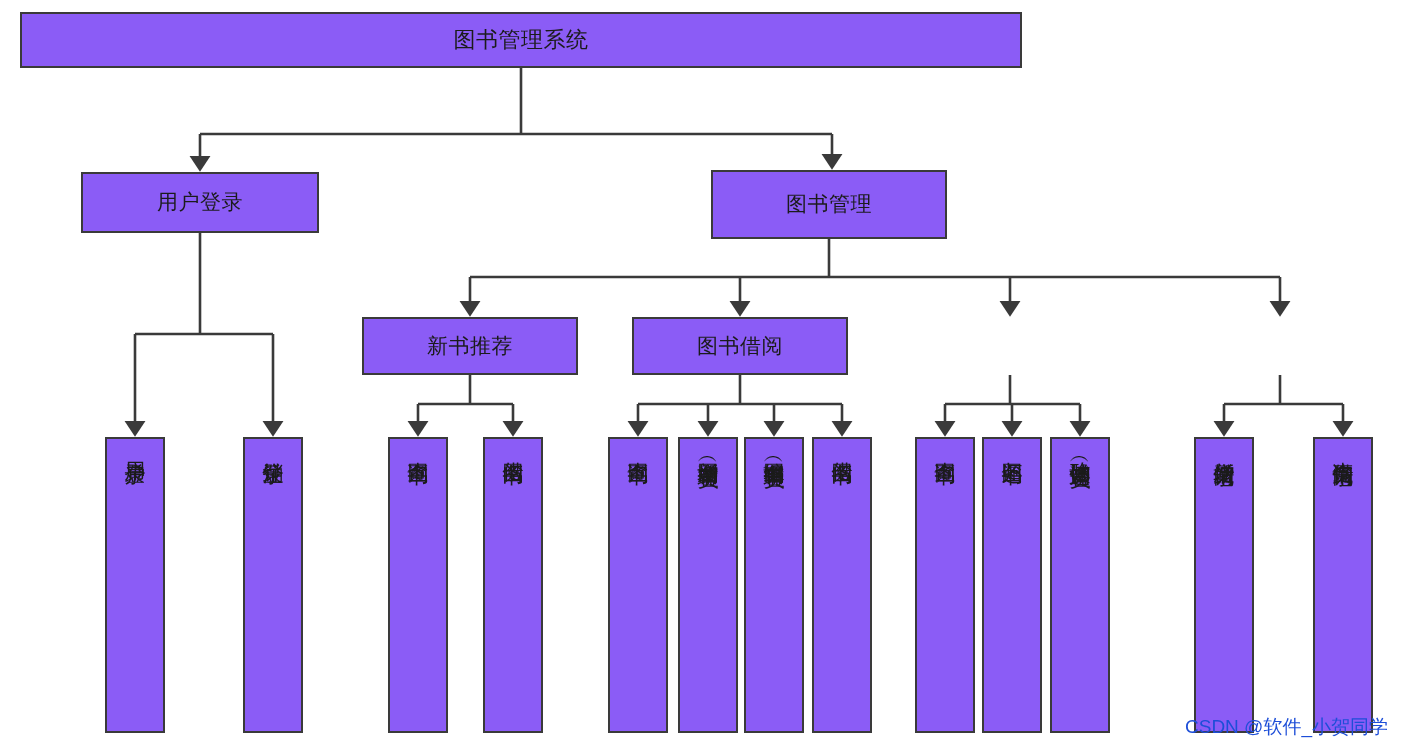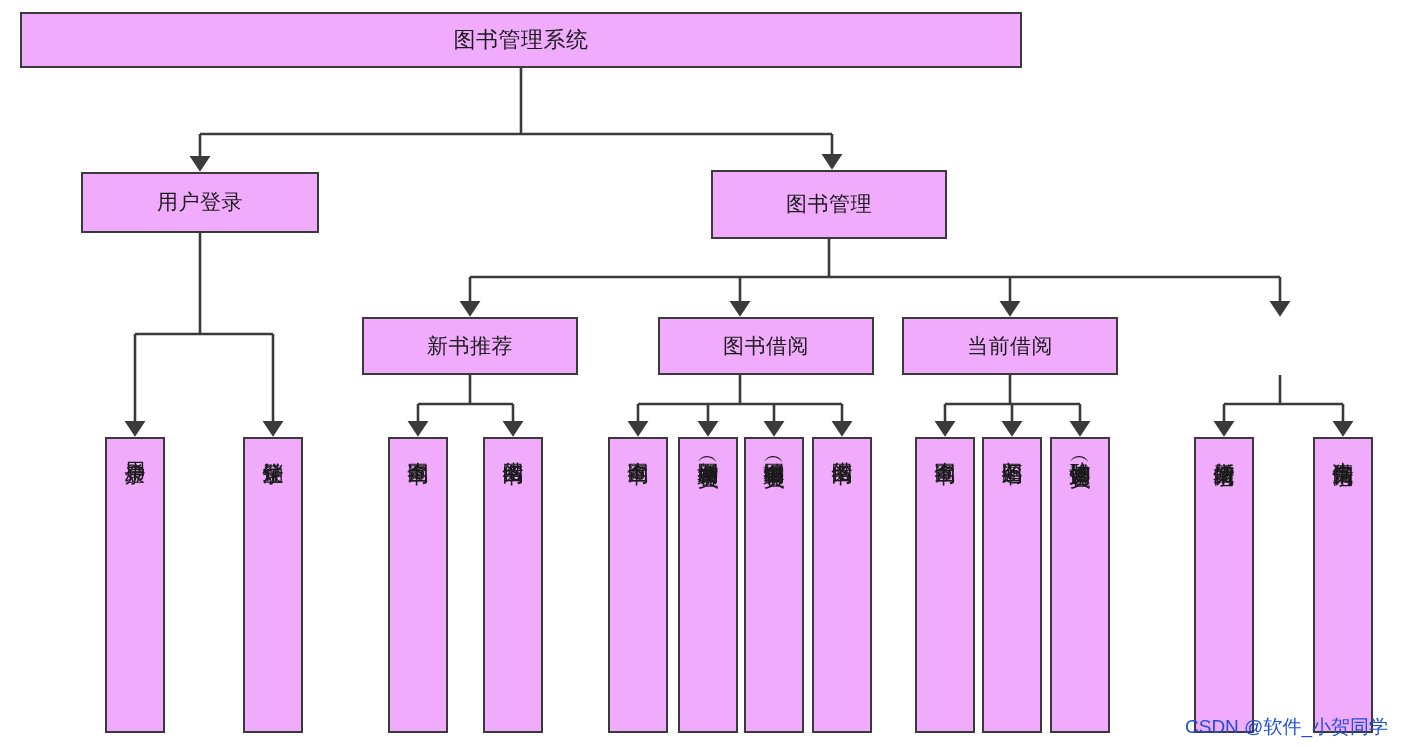--- a/index.html
+++ b/index.html
@@ -21,21 +21,21 @@
   #diagram-svg {
     position: absolute;
     left: 0;
     top: 0;
     width: 1405px;
     height: 747px;
   }
   .node-box {
     position: absolute;
     box-sizing: border-box;
-    background: #f0abfc;
+    background: #8b5cf6;
     border: 2.5px solid #3a3a3a;
     display: flex;
     align-items: center;
     justify-content: center;
     overflow: hidden;
   }
   .node-label {
     color: #1b1b1b;
     font-size: 21px;
     line-height: 1.18;
@@ -132,27 +132,24 @@
   </div>
 
   <div class="node-box" style="left:711px; top:170px; width:236px; height:69px;">
     <span class="node-label">图书管理</span>
   </div>
 
   <div class="node-box" style="left:362px; top:317px; width:216px; height:58px;">
     <span class="node-label">新书推荐</span>
   </div>
 
-  <div class="node-box" style="left:632px; top:317px; width:216px; height:58px;margin-left:26px;">
+  <div class="node-box" style="left:632px; top:317px; width:216px; height:58px;">
     <span class="node-label">图书借阅</span>
   </div>
 
-  <div class="node-box" style="left:902px; top:317px; width:216px; height:58px;">
-    <span class="node-label">当前借阅</span>
-  </div>
 
 
   <div class="node-box vertical" style="left:105px; top:437px; width:60px; height:296px;">
     <span class="node-label">用户登录</span>
   </div>
 
   <div class="node-box vertical" style="left:243px; top:437px; width:60px; height:296px;">
     <span class="node-label">注销登录</span>
   </div>
 

